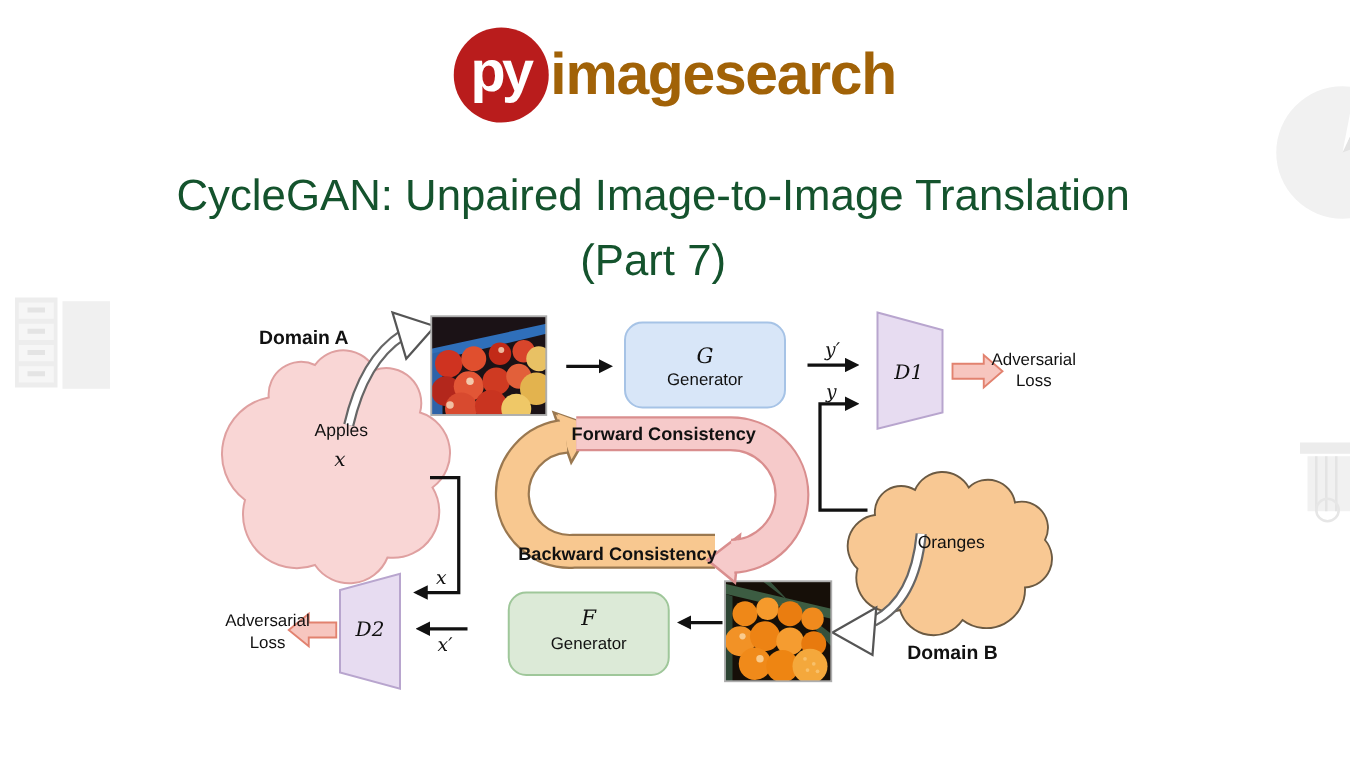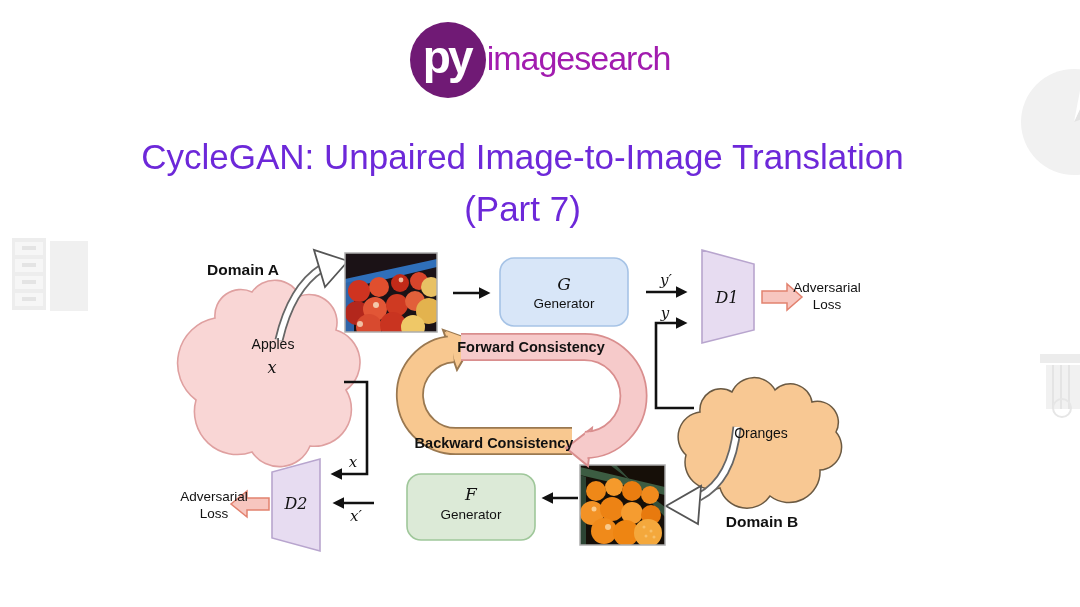--- a/index.html
+++ b/index.html
@@ -1,27 +1,27 @@
 <!DOCTYPE html>
 <html><head>
 <meta charset="utf-8">
 <style>
   html,body{margin:0;padding:0;background:#ffffff;}
   body{width:1080px;height:607px;position:relative;overflow:hidden;
        font-family:"Liberation Sans",sans-serif;}
   .logo-row{position:absolute;top:22px;left:0;width:1080px;display:flex;
             justify-content:center;align-items:center;}
-  .logo-circle{width:76px;height:76px;border-radius:50%;background:#701a75;
+  .logo-circle{width:76px;height:76px;border-radius:50%;background:#b91c1c;
                display:flex;align-items:center;justify-content:center;flex:0 0 auto;}
   .logo-circle span{color:#ffffff;font-weight:bold;font-size:46px;letter-spacing:-3px;
                     transform:translate(-1px,-3px);}
-  .logo-word{font-size:34px;color:#a21caf;letter-spacing:-1px;margin-left:1px;
-             transform:translateY(-2px);}
+  .logo-word{font-size:47px;color:#a16207;letter-spacing:-1px;margin-left:1px;
+             transform:translateY(-2px);font-weight:bold;}
   .title-wrap{position:absolute;top:131px;left:0;width:1045px;text-align:center;
-              color:#6d28d9;font-size:35px;line-height:52px;}
+              color:#14532d;font-size:35px;line-height:52px;}
   svg text{user-select:none;}
   .lbl{font-family:"Liberation Sans",sans-serif;fill:#111;}
   .b{font-weight:bold;}
   .math{font-family:"DejaVu Serif",serif;font-style:italic;fill:#111;}
 </style>
 </head>
 <body>
 
 <div class="logo-row">
   <div class="logo-circle">

